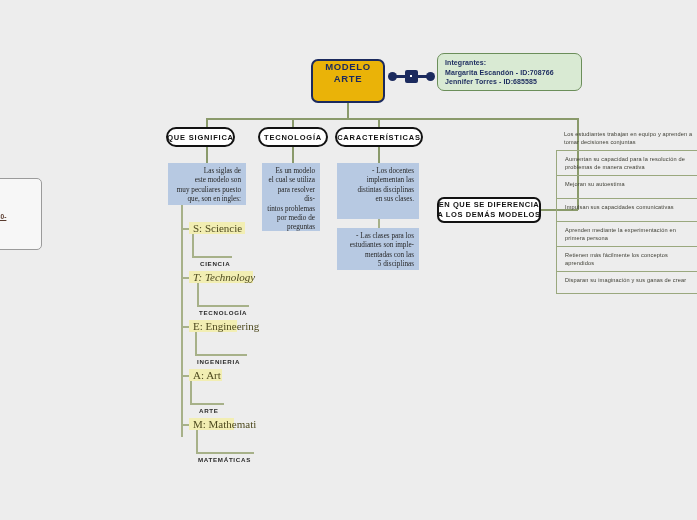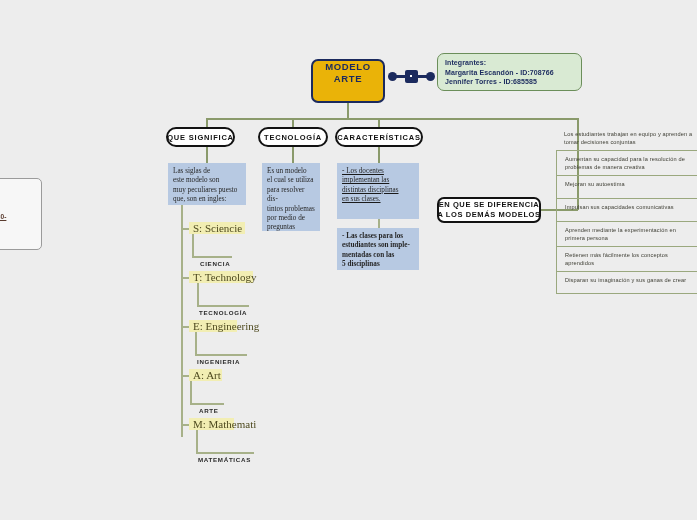--- a/index.html
+++ b/index.html
@@ -66,26 +66,26 @@
   }
   #node-diferencia .lbl{line-height:10px;text-align:center;letter-spacing:.6px;}
 
   
   .bluebox{
     position:absolute;background:#b7c9e2;box-sizing:border-box;
     padding:4px 5px;color:#1a1a1a;
   }
   .bluebox .txt{
     font-family:"Liberation Serif", serif;
-    font-size:7.2px;line-height:9.4px;color:#262626;white-space:pre-line;
+    font-size:7.2px;line-height:9.4px;color:#262626;white-space:pre-line;text-align:right;
   }
   #box-siglas{left:168px;top:163px;width:78px;height:42px;}
   #box-definicion{left:262px;top:163px;width:58px;height:68px;}
-  #box-carac-1{left:337px;top:163px;width:82px;height:56px;text-decoration:underline;}
-  #box-carac-2{left:337px;top:228px;width:82px;height:42px;font-weight:bold;}
+  #box-carac-1{left:337px;top:163px;width:82px;height:56px;}
+  #box-carac-2{left:337px;top:228px;width:82px;height:42px;}
 
   
   .yellowbox{
     position:absolute;background:#f2eeb3;box-sizing:border-box;
     padding:1px 4px;height:12px;display:flex;align-items:center;
   }
   .yellowbox .txt{
     font-family:"Liberation Serif", serif;
     font-size:11px;line-height:10px;color:#4e4a1f;white-space:nowrap;
   }
@@ -222,21 +222,21 @@
 5 disciplinas</div>
   </div>
 
   <div class="yellowbox" style="left:189px;top:222px;width:56px;">
     <span class="txt">S: Sciencie</span>
   </div>
   <div class="subcap" style="left:200px;top:252px;">
     <span class="txt">CIENCIA</span>
   </div>
 
-  <div class="yellowbox" style="left:189px;top:271px;width:64px;">
+  <div class="yellowbox" style="left:189px;top:271px;width:64px;font-style:italic;">
     <span class="txt">T: Technology</span>
   </div>
   <div class="subcap" style="left:199px;top:301px;">
     <span class="txt">TECNOLOGÍA</span>
   </div>
 
   <div class="yellowbox" style="left:189px;top:320px;width:48px;">
     <span class="txt">E: Engineering</span>
   </div>
   <div class="subcap" style="left:197px;top:350px;">

